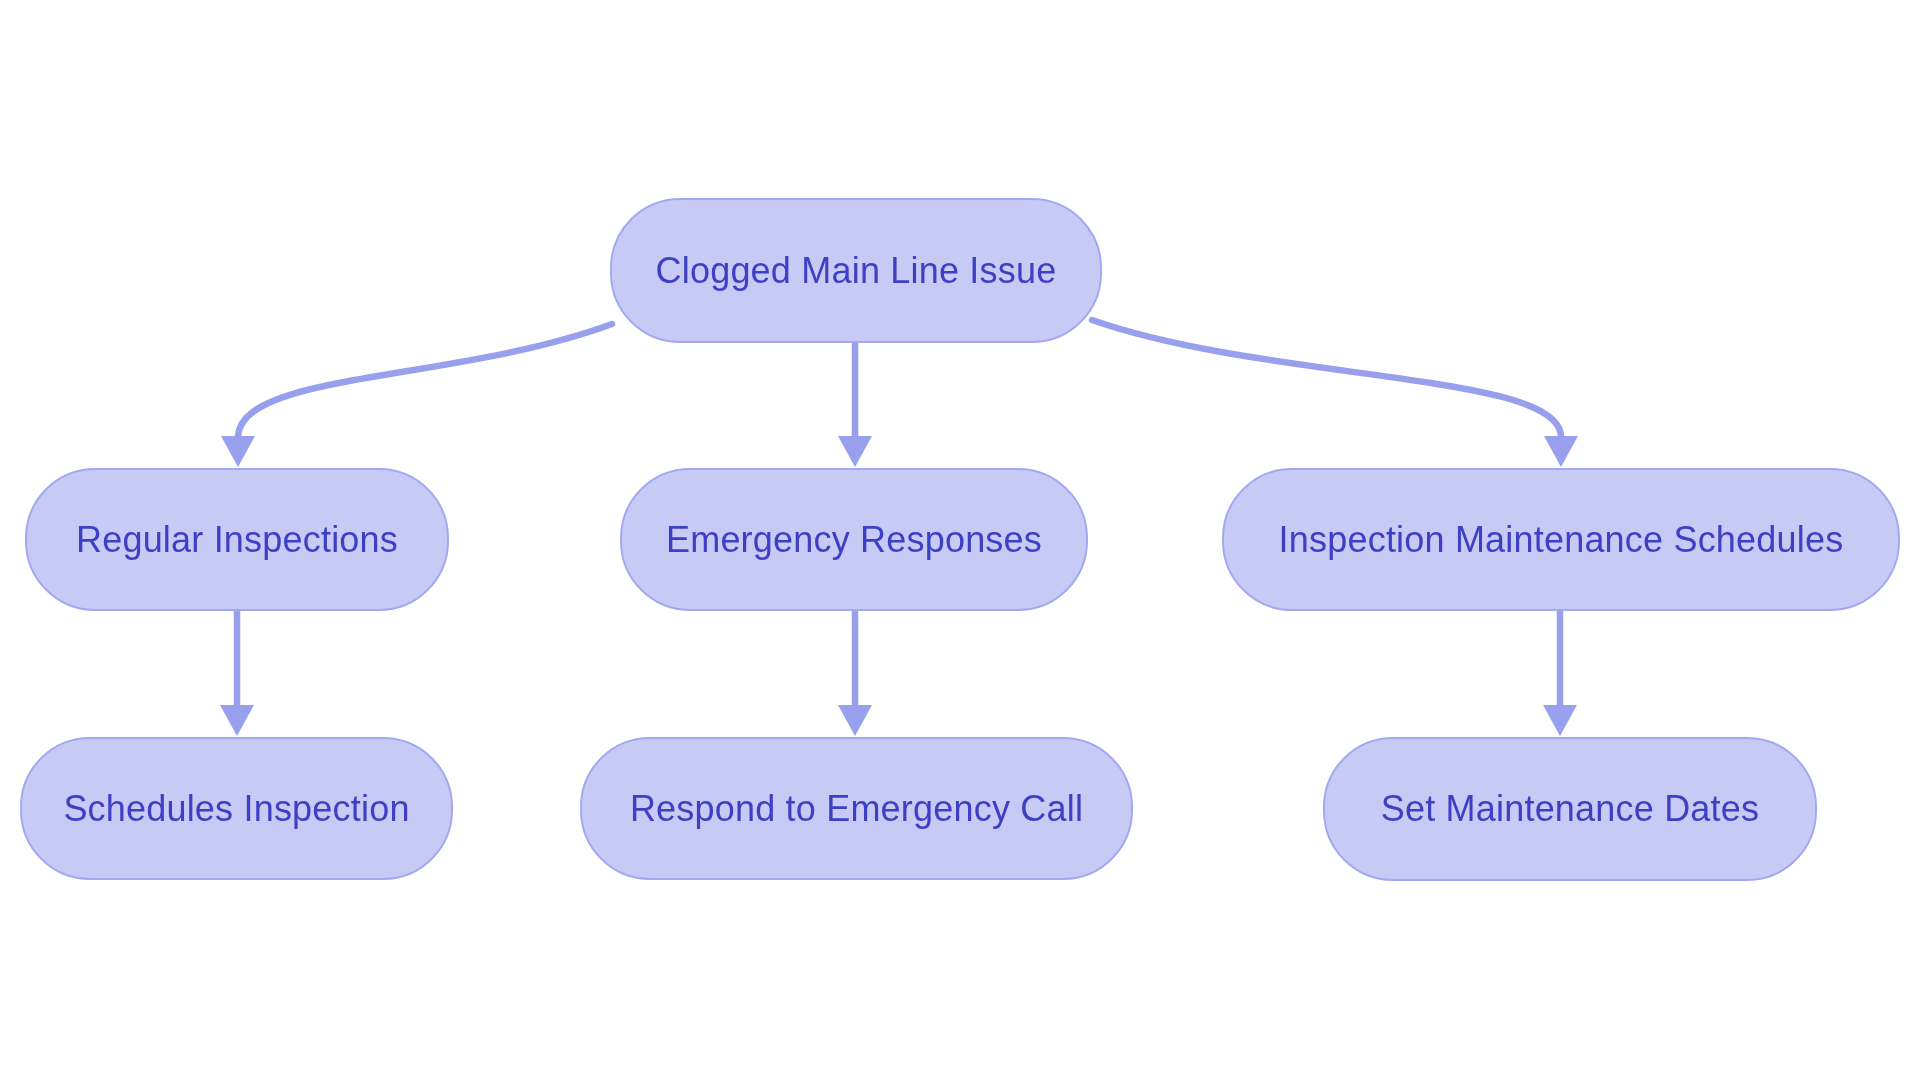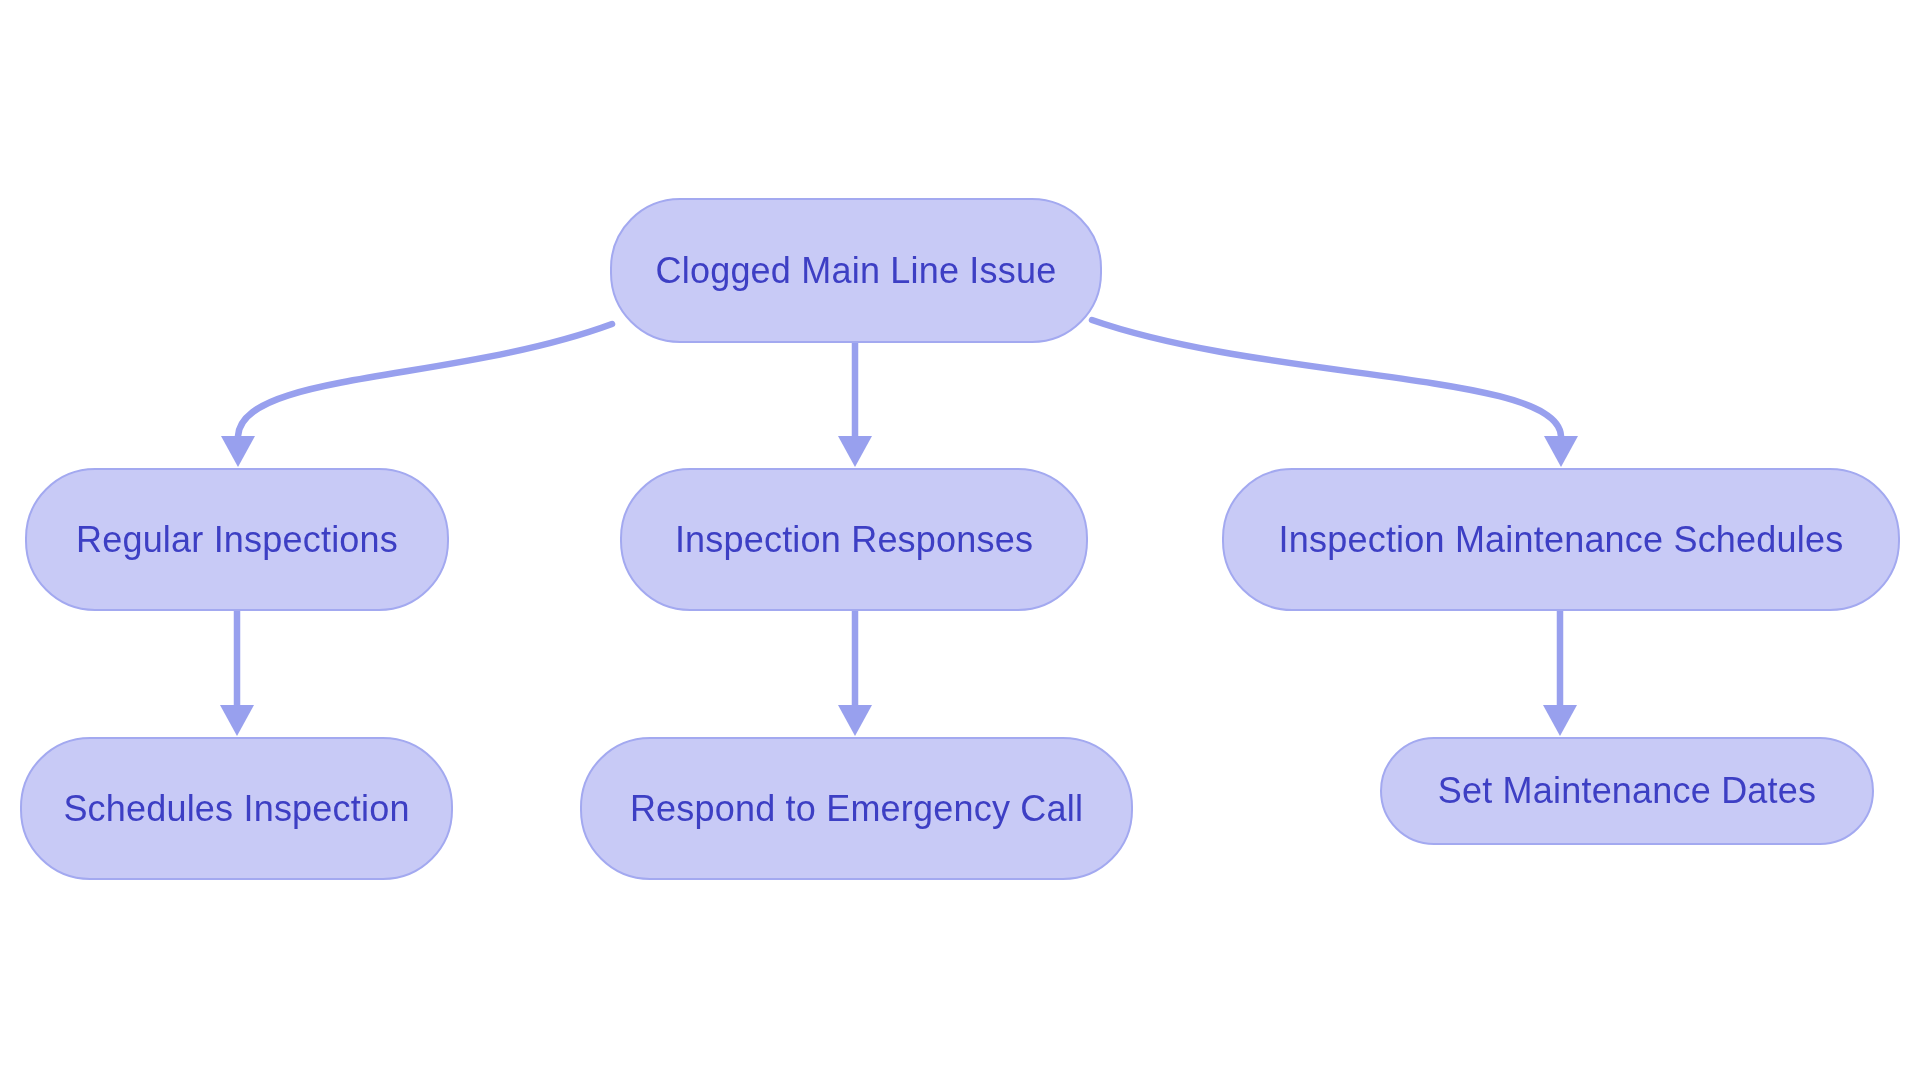--- a/index.html
+++ b/index.html
@@ -54,21 +54,21 @@
     white-space:nowrap;
     letter-spacing:0.2px;
   }
   
   .n-root       {left:610px;  top:198px; width:492px; height:145px;}
   .n-regular    {left:25px;   top:468px; width:424px; height:143px;}
   .n-emergency  {left:620px;  top:468px; width:468px; height:143px;}
   .n-established{left:1222px; top:468px; width:678px; height:143px;}
   .n-schedule   {left:20px;   top:737px; width:433px; height:143px;}
   .n-respond    {left:580px;  top:737px; width:553px; height:143px;}
-  .n-setdates   {left:1380px; top:737px; width:494px; height:108px;}
+  .n-setdates   {left:1323px; top:737px; width:494px; height:144px;}
 </style>
 </head>
 <body>
 
 <div class="canvas">
 
   <svg class="edges" viewBox="0 0 1920 1083" aria-hidden="true">
 
     <path d="M 612 324 C 455 382, 242 372, 238 436"></path>
     <polygon points="221,436 255,436 238,467"></polygon>
@@ -91,21 +91,21 @@
 
   <div class="node n-root">
     <span class="node-label">Clogged Main Line Issue</span>
   </div>
 
   <div class="node n-regular">
     <span class="node-label">Regular Inspections</span>
   </div>
 
   <div class="node n-emergency">
-    <span class="node-label">Inspection Responses</span>
+    <span class="node-label">Emergency Responses</span>
   </div>
 
   <div class="node n-established">
     <span class="node-label">Inspection Maintenance Schedules</span>
   </div>
 
   <div class="node n-schedule">
     <span class="node-label">Schedules Inspection</span>
   </div>
 

